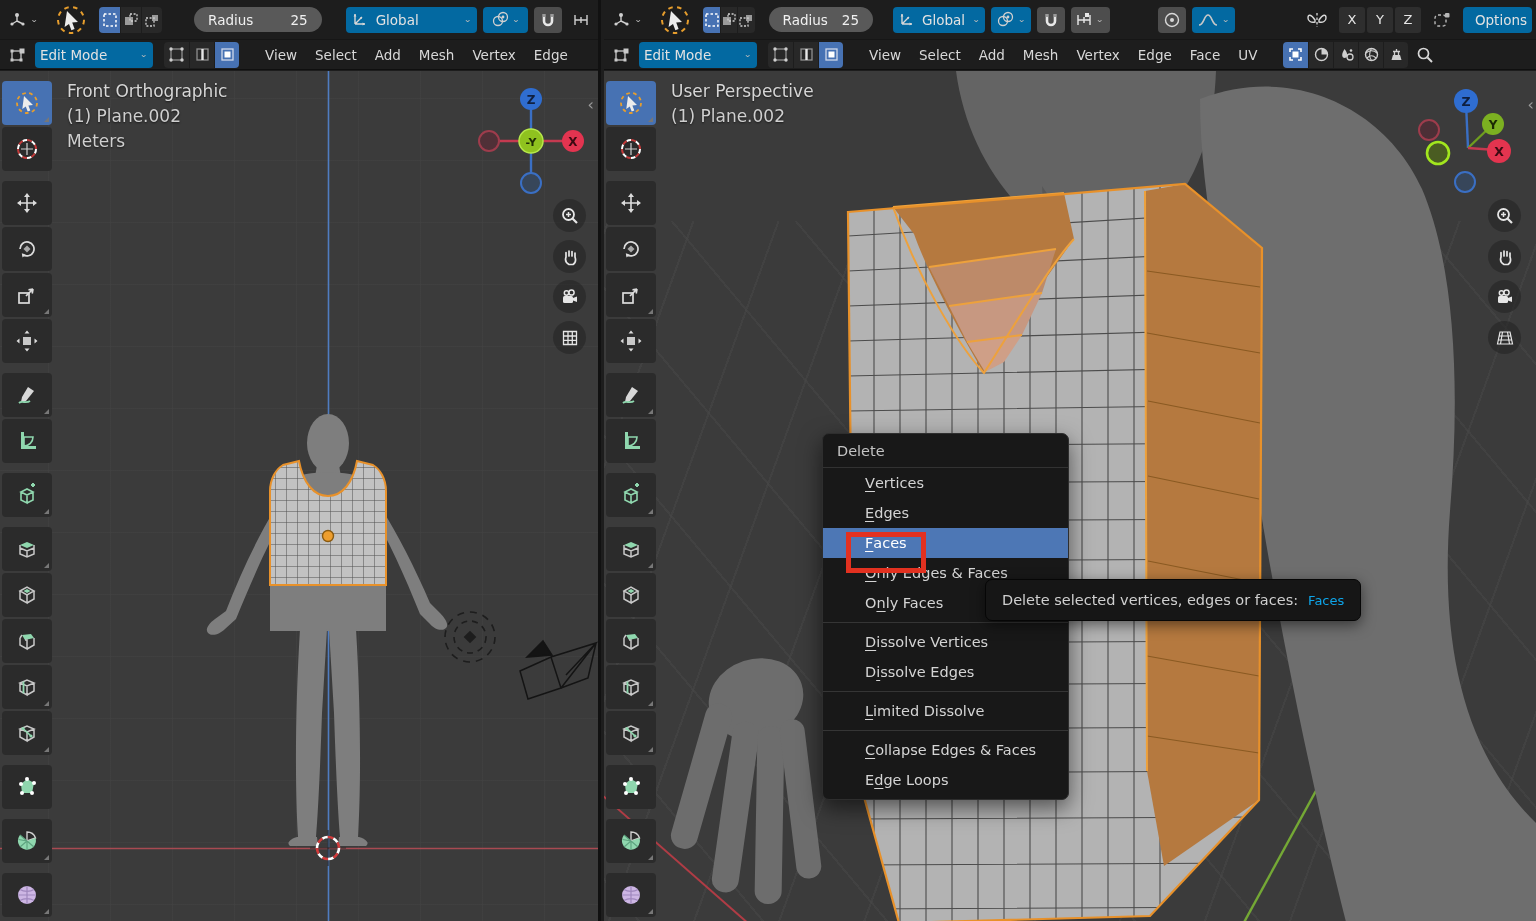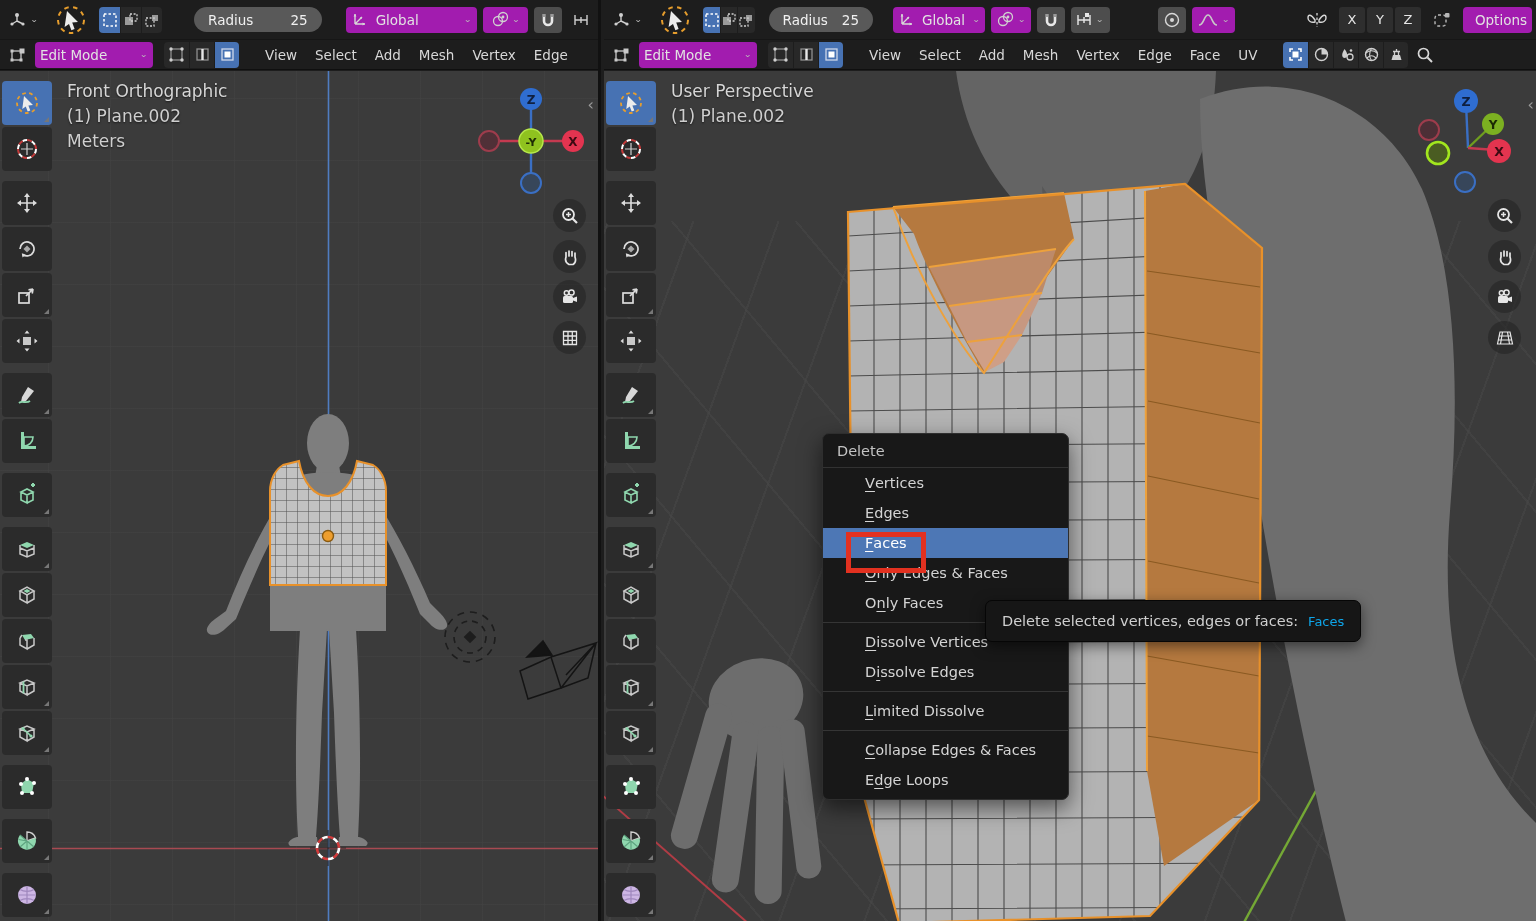--- a/index.html
+++ b/index.html
@@ -11,21 +11,21 @@
   .pane { position:absolute; top:0; height:921px; overflow:hidden; background:#1d1d1d; }
   #pane-left  { left:0;   width:601px; border-right:3px solid #111; }
   #pane-right { left:604px; width:932px; }
 
   
   .tool-header { position:relative; height:40px; background:#1d1d1d; display:flex; align-items:center;
                  gap:6px; padding:0 4px; border-bottom:1px solid #161616; white-space:nowrap; }
   .vp-header   { position:relative; height:30px; background:#1d1d1d; display:flex; align-items:center;
                  gap:3px; padding:0 4px; border-bottom:1px solid #0f0f0f; white-space:nowrap; }
   .hbtn { display:inline-flex; align-items:center; justify-content:center; gap:3px;
-          background:#a21caf; border-radius:4px; height:26px; padding:0 5px; color:#d8d8d8; }
+          background:#0369a1; border-radius:4px; height:26px; padding:0 5px; color:#d8d8d8; }
   .hbtn.lit { background:#4d4d4d; }
   .hbtn.flat { background:transparent; }
   .seg { display:inline-flex; border-radius:4px; overflow:hidden; }
   .seg .sbtn { width:25px; height:26px; display:flex; align-items:center; justify-content:center; background:#282828; }
   .seg .sbtn + .sbtn { border-left:1px solid #1d1d1d; }
   .seg .sbtn.active { background:#4772b3; }
   .pill { display:inline-flex; align-items:center; justify-content:space-between;
           background:#595959; border-radius:13px; height:25px; padding:4px 14px; color:#f0f0f0; font-size:13.5px; }
   .chev { font-size:10px; color:#bbb; transform:scaleY(.8); }
   .dd-label { font-size:13.5px; color:#e2e2e2; }
@@ -73,21 +73,21 @@
   .ctx-item u { text-decoration:underline; text-underline-offset:3px; }
   .ctx-item.hl { background:#4d77b5; color:#fff; }
   .ctx-sep { height:1px; background:#353535; margin:4px 0; }
 
   .annot-box { position:absolute; left:846px; top:532px; width:80px; height:41px;
                border:5px solid #e23120; z-index:80; pointer-events:none; }
 
   .tooltip { position:absolute; left:985px; top:579px; height:42px; z-index:70;
              background:#161616; border:1px solid #060606; border-radius:7px;
              display:inline-flex; align-items:center; padding:0 16px; gap:10px;
-             box-shadow:0 4px 14px rgba(0,0,0,.5);margin-top:21px; }
+             box-shadow:0 4px 14px rgba(0,0,0,.5); }
   .tooltip .tt-text { color:#cfcfcf; font-size:14.5px; }
   .tooltip .tt-val  { color:#0ea5e9; font-size:13px; }
 
   svg { display:block; }
   .scene { position:absolute; left:0; top:0; }
 </style>
 </head>
 <body>
 
 <div class="screen">

